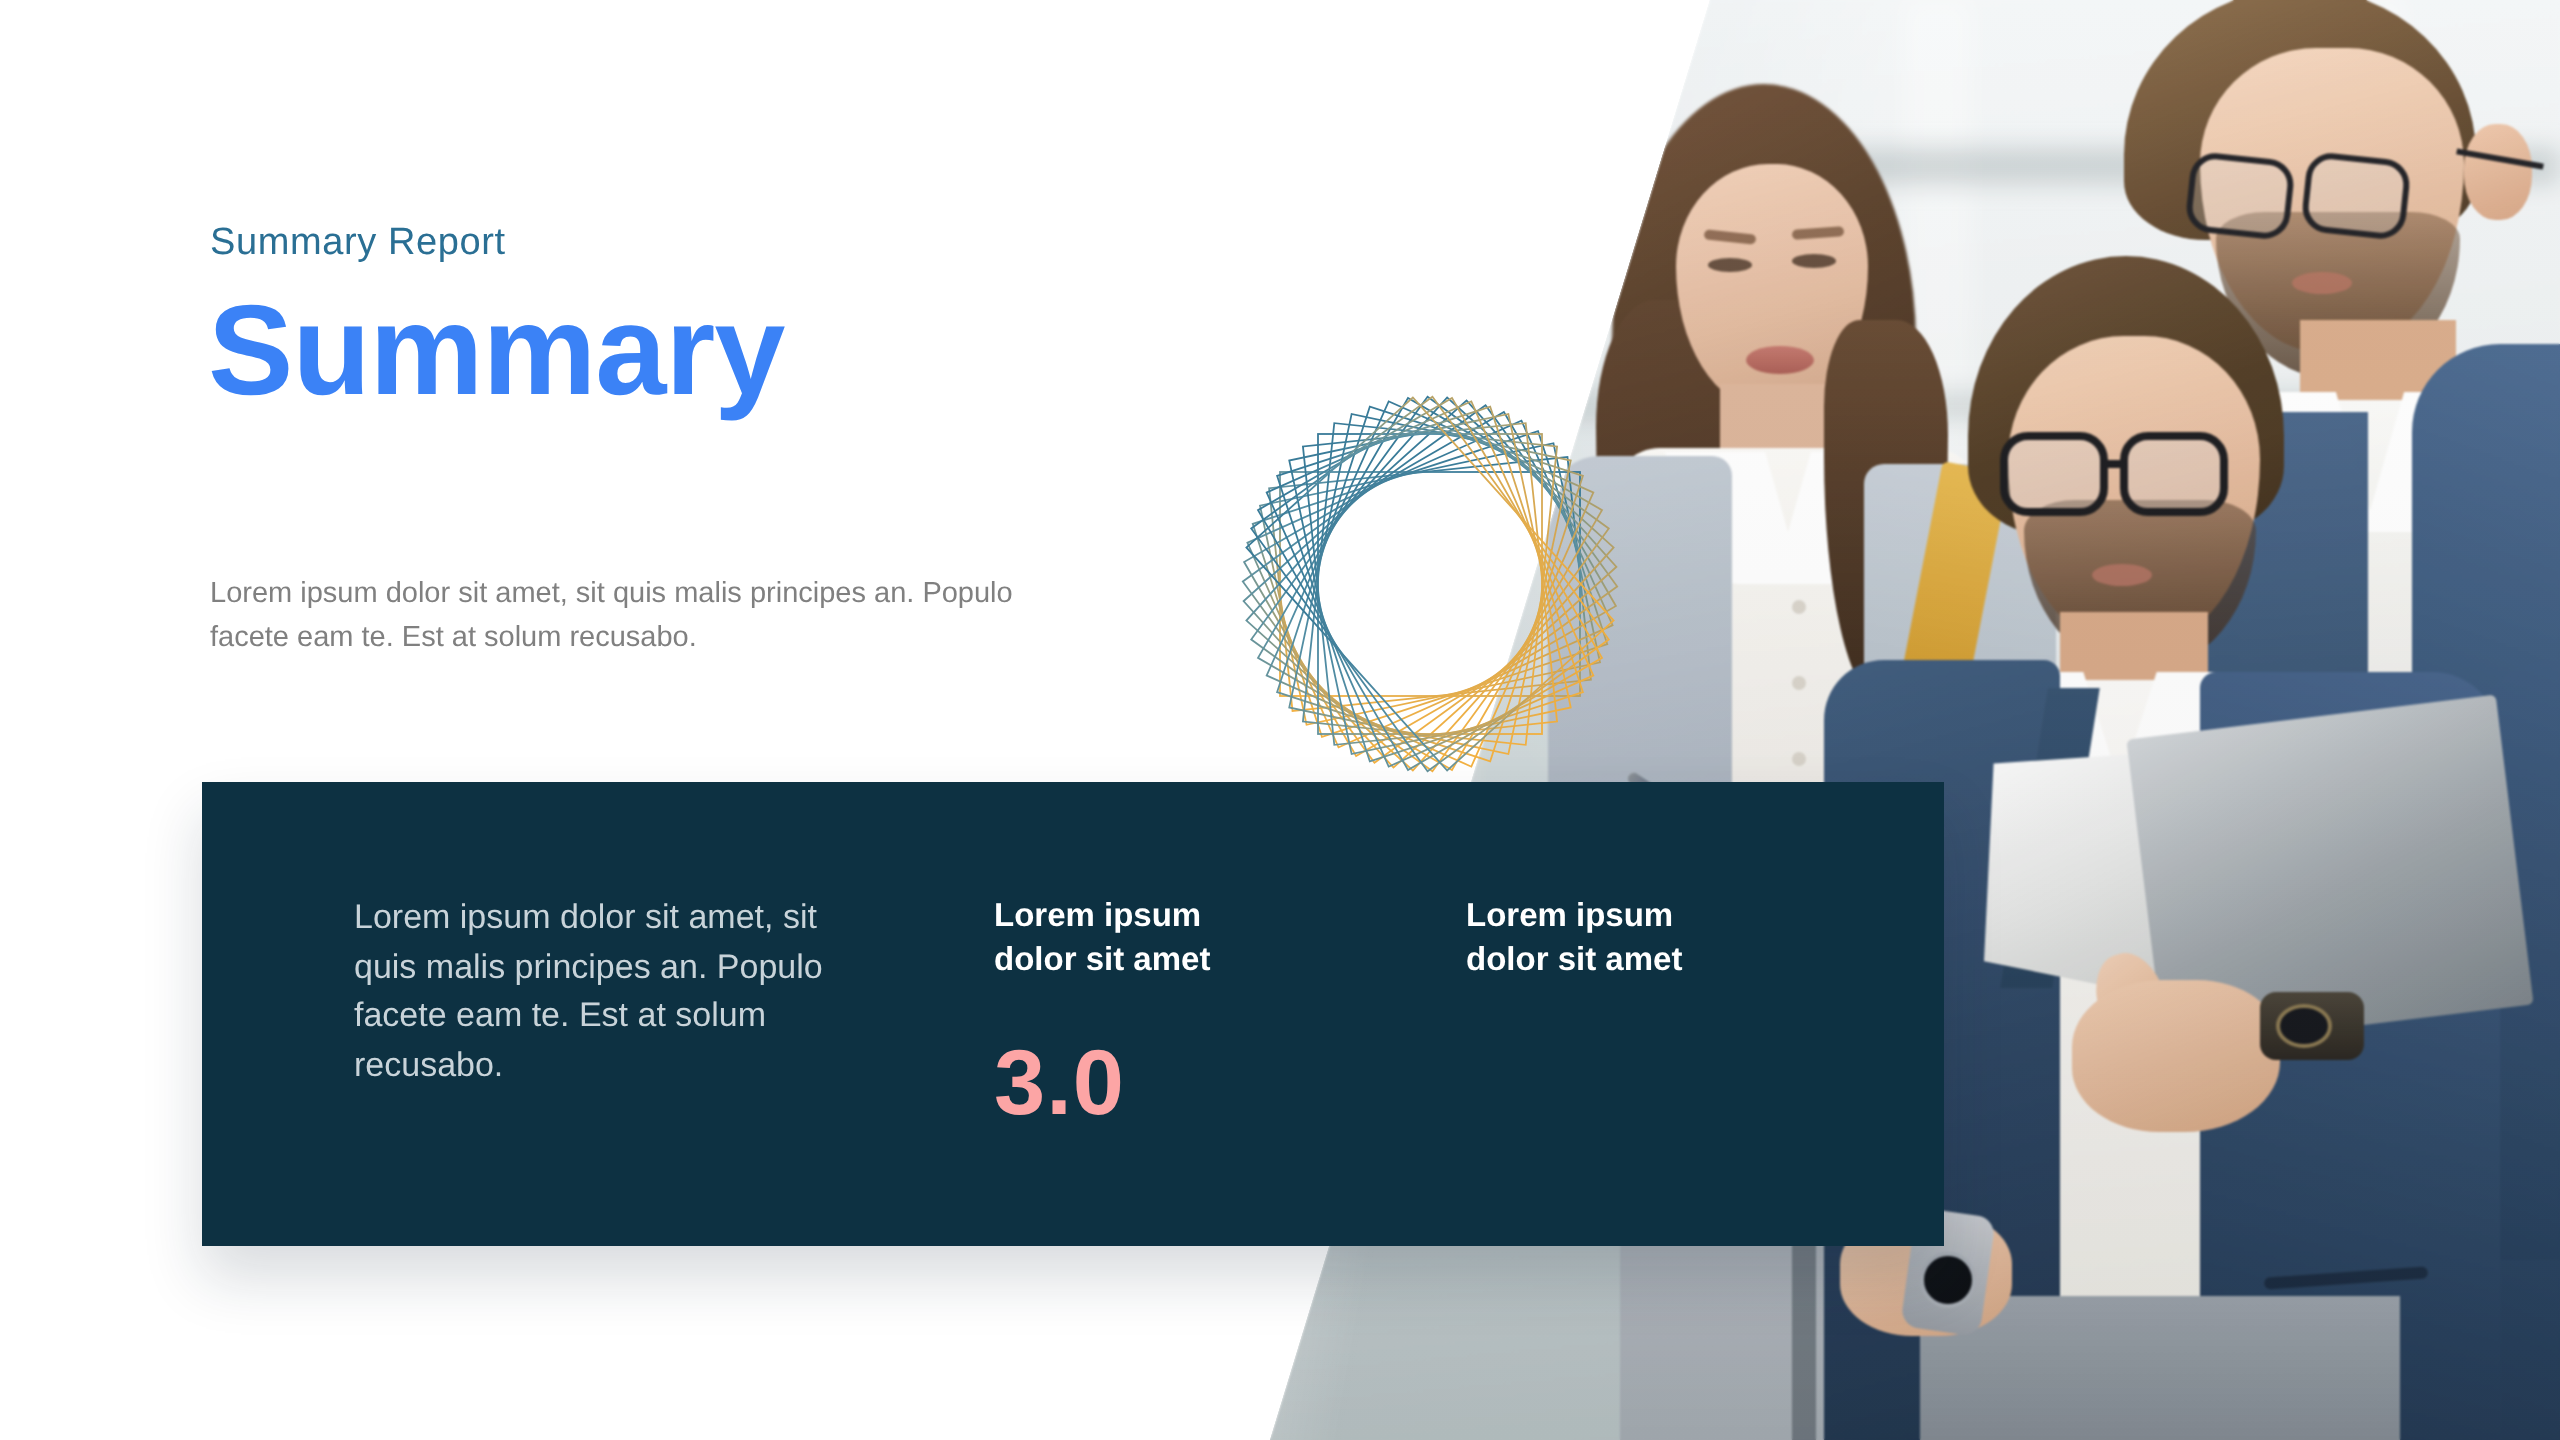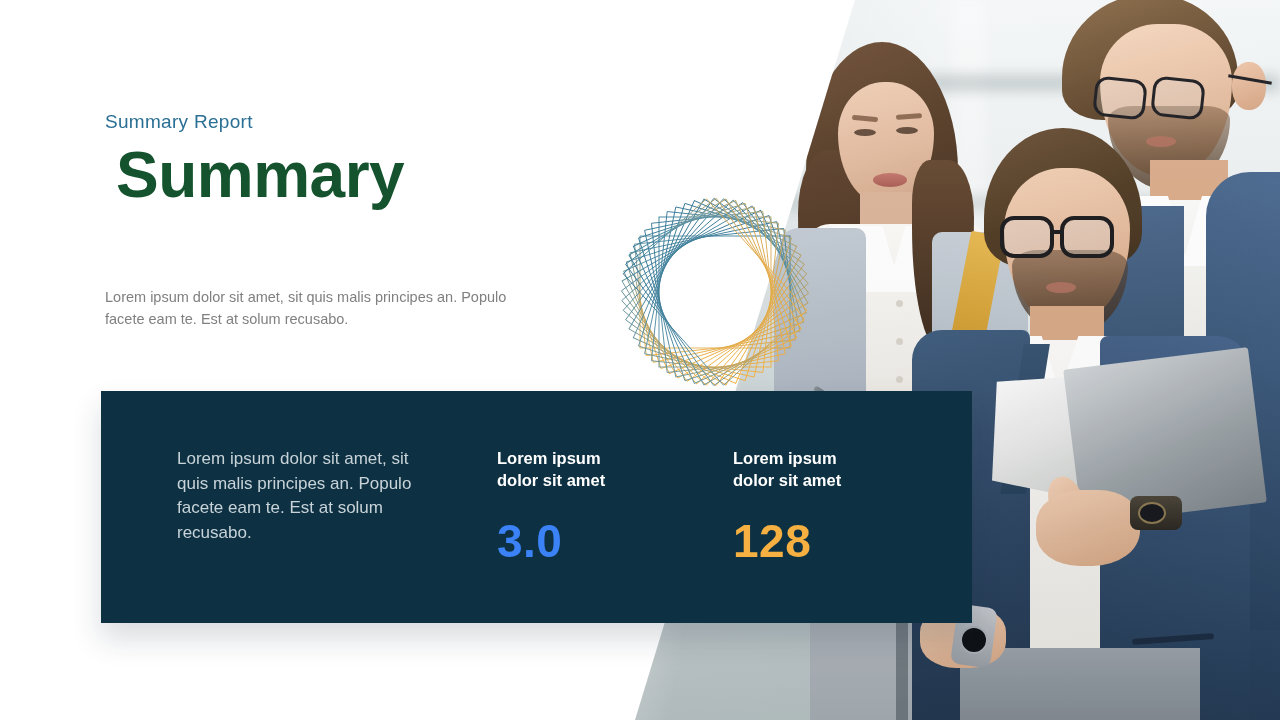--- a/index.html
+++ b/index.html
@@ -434,36 +434,35 @@
       <rect x="92" y="86" width="150" height="112" transform="rotate(-102 167 142)"></rect>
       <rect x="92" y="86" width="150" height="112" transform="rotate(-108 167 142)"></rect>
       <rect x="92" y="86" width="150" height="112" transform="rotate(-114 167 142)"></rect>
       <rect x="92" y="86" width="150" height="112" transform="rotate(-120 167 142)"></rect>
       <rect x="92" y="86" width="150" height="112" transform="rotate(-126 167 142)"></rect>
       <rect x="92" y="86" width="150" height="112" transform="rotate(-132 167 142)"></rect>
     </g>
   </svg>
 
   <div class="eyebrow" style="color: rgb(42, 111, 148);">Summary Report</div>
-  <h1 class="title" style="color: #14532d; margin-left: 12px;">Summary</h1>
+  <h1 class="title" style="color: #3b82f6;">Summary</h1>
   <p class="intro" style="color: rgb(128, 128, 128);">Lorem ipsum dolor sit amet, sit quis malis principes an. Populo facete eam te. Est at solum recusabo.</p>
 
   <div class="panel" style="background: rgb(13, 49, 66);">
     <div class="panel-inner">
 
       <div class="col-desc" style="color: rgb(200, 211, 217);">Lorem ipsum dolor sit amet, sit quis malis principes an. Populo facete eam te. Est at solum recusabo.</div>
 
       <div class="col-stat" style="margin-left:70px">
         <div class="stat-label" style="color: rgb(255, 255, 255);">Lorem ipsum
 dolor sit amet</div>
-        <div class="stat-value" style="color: #3b82f6;">3.0</div>
+        <div class="stat-value" style="color: #fca5a5;">3.0</div>
       </div>
 
       <div class="col-stat second">
         <div class="stat-label" style="color: rgb(255, 255, 255);">Lorem ipsum
 dolor sit amet</div>
-        <div class="stat-value" style="color: rgb(245, 176, 65);">128</div>
       </div>
 
     </div>
   </div>
 
 </div>
 
 </body></html>

